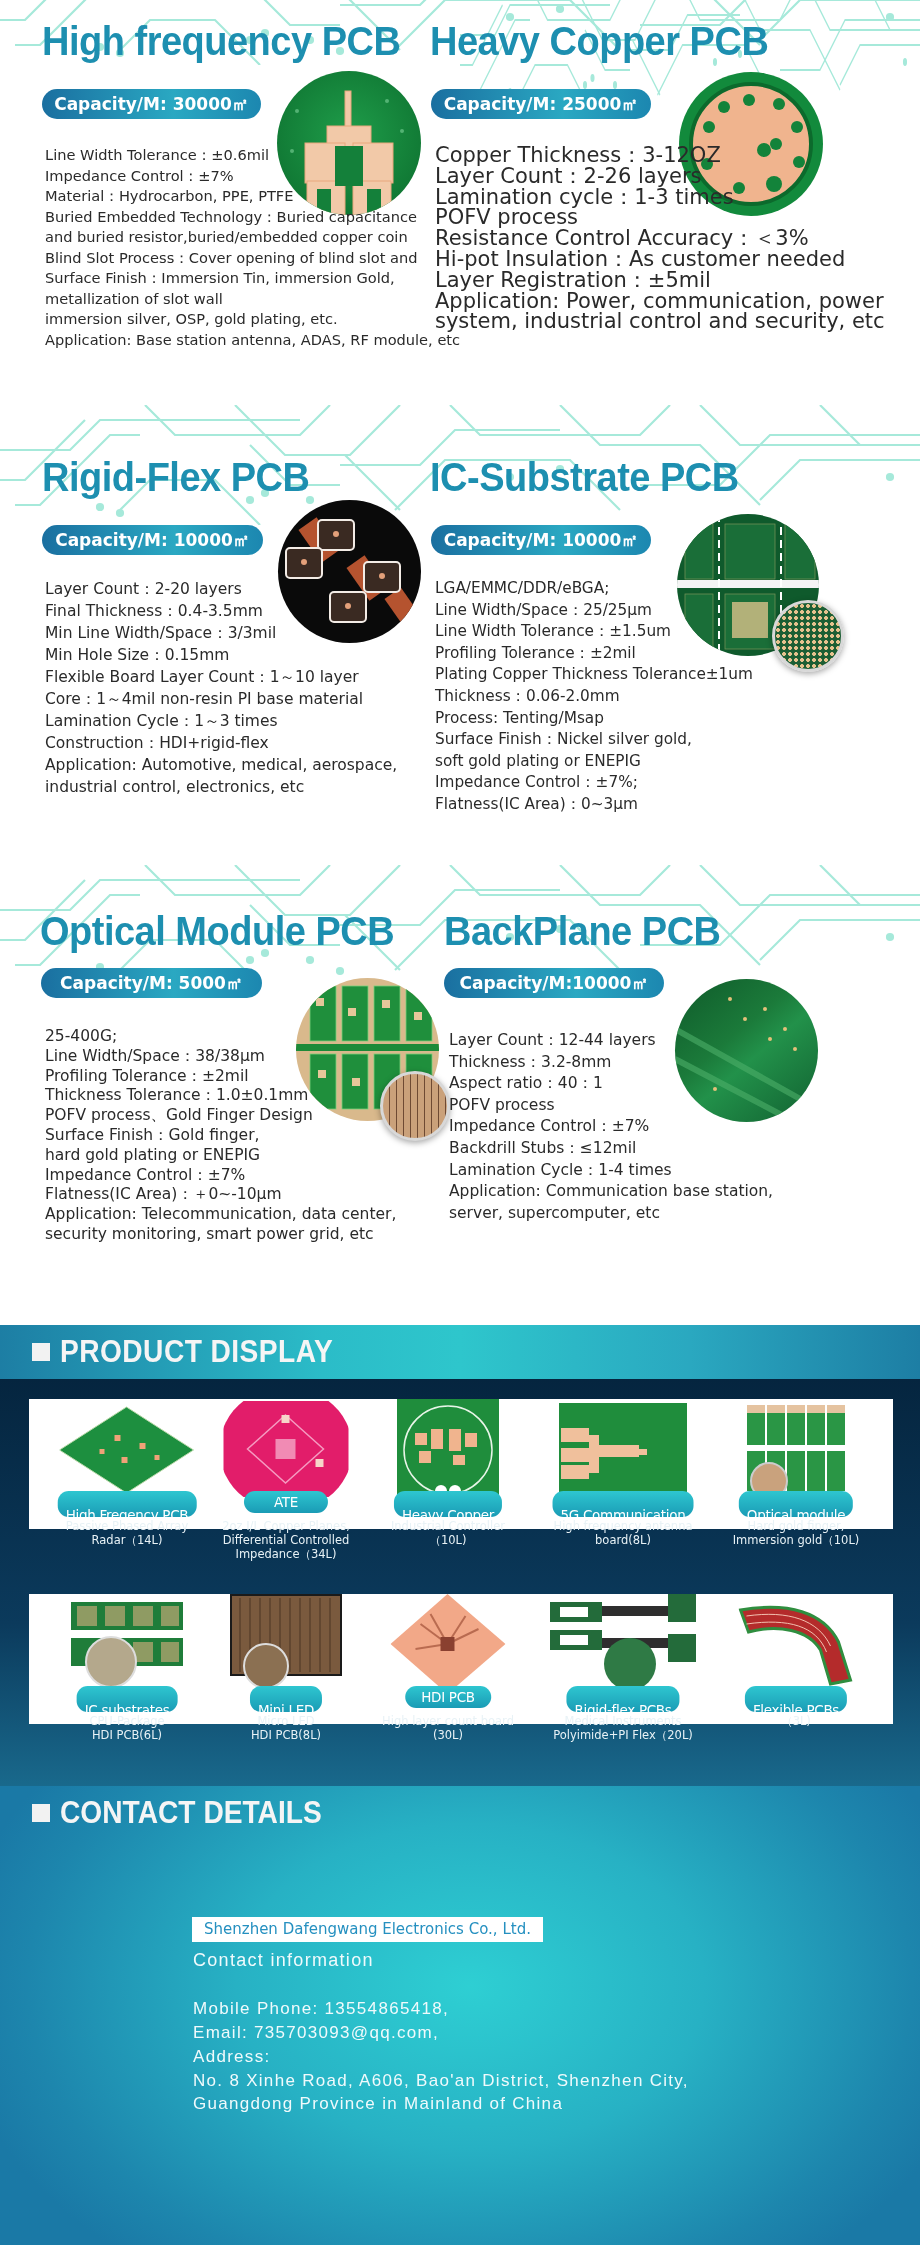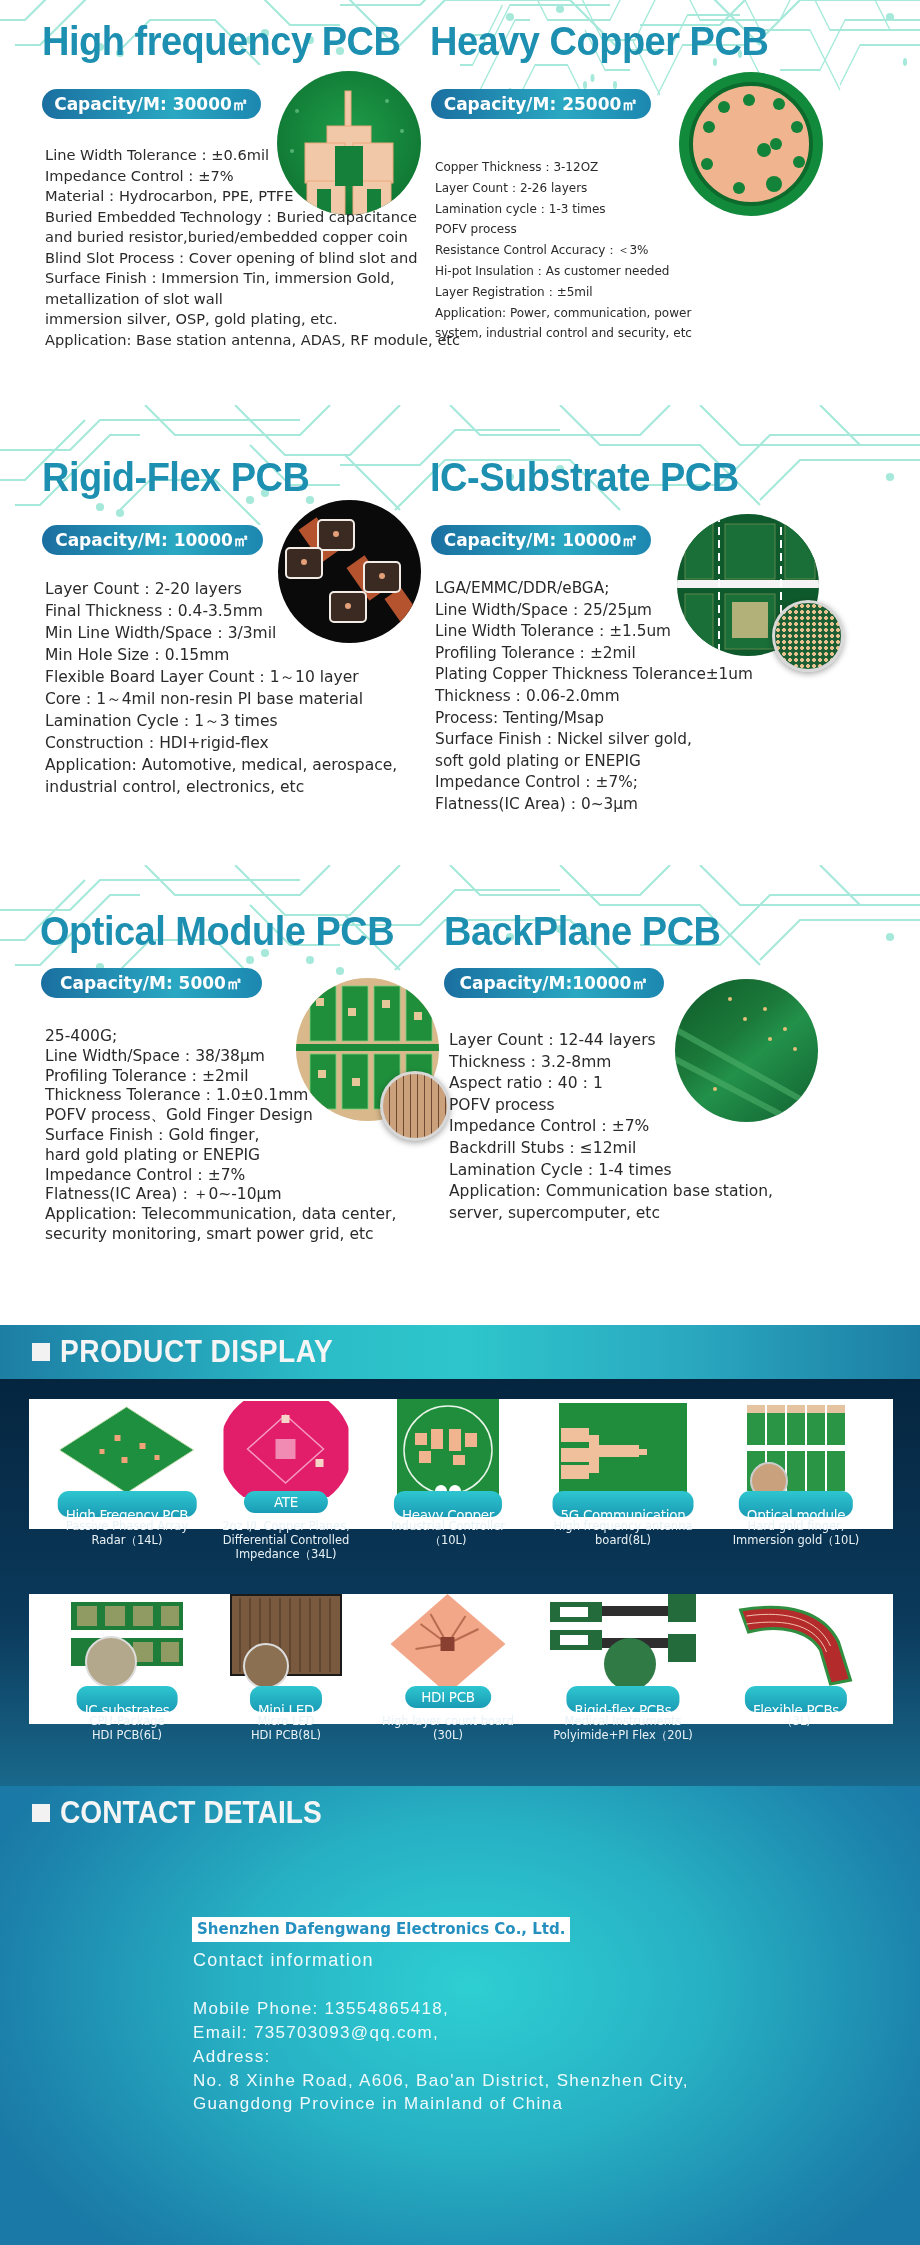--- a/index.html
+++ b/index.html
@@ -38,22 +38,22 @@
                background: linear-gradient(180deg, #2ec6d0 0%, #1a9bb5 100%); color: #fff; font-size: 13.5px; line-height: 22px;
                white-space: nowrap; font-family: "DejaVu Sans", sans-serif; letter-spacing: -0.3px; }
   .prod-desc { position: absolute; left: 0; width: 170px; color: #e8f2f6; font-size: 11.5px; line-height: 14px; text-align: center; font-family: "DejaVu Sans", sans-serif; }
 
   
   .contact-area { position: relative; width: 920px; height: 464px;
                   background: radial-gradient(ellipse 520px 360px at 470px 200px, #2ecfd3 0%, #27b1c4 45%, #1d86ad 85%, #1a79a6 100%); }
   .contact-area .section-title { position: absolute; left: 60px; top: 8px; font-family: "Liberation Sans", sans-serif; font-weight: bold;
                   font-size: 32px; color: #f5f5f5; transform: scaleX(0.88); transform-origin: left; white-space: nowrap; }
   .contact-area .sq { position: absolute; left: 32px; top: 18px; width: 18px; height: 18px; background: #f2f2f2; }
-  .company-box { position: absolute; left: 192px; top: 131px; height: 25px; background: #fff; padding: 0 5px;
-                 color: #2590c0; font-weight: bold; font-size: 15px; line-height: 25px; white-space: nowrap; font-family: "DejaVu Sans", sans-serif; }
+  .company-box { position: absolute; left: 192px; top: 131px; height: 25px; background: #fff; padding: 0 12px;
+                 color: #2590c0; font-weight: normal; font-size: 15px; line-height: 25px; white-space: nowrap; font-family: "DejaVu Sans", sans-serif; }
   .contact-text { position: absolute; left: 193px; color: #f0fafc; font-family: "Liberation Sans", sans-serif; font-size: 17px; letter-spacing: 1.3px; white-space: nowrap; }
 </style>
 </head>
 <body>
 
 <div class="page">
 
   <svg width="0" height="0" style="position:absolute">
     <defs>
       <g id="circuit-g" fill="none" stroke="#a6e9da" stroke-width="2.2">
@@ -148,21 +148,21 @@
                 <circle cx="120" cy="90" r="6"></circle>
                 <circle cx="95" cy="112" r="8"></circle>
                 <circle cx="60" cy="116" r="6"></circle>
                 <circle cx="28" cy="92" r="6"></circle>
                 <circle cx="85" cy="78" r="7"></circle>
                 <circle cx="97" cy="72" r="6"></circle>
               </g>
             <circle cx="72" cy="72" r="60" fill="none" stroke="#0c6a2c" stroke-width="4"></circle>
           </svg>
         </div>
-        <ul class="spec-list" style="left:25px; top:145px; font-size:12px; line-height:20.8px;margin-top:12px;">
+        <ul class="spec-list" style="left:25px; top:145px; font-size:21px; line-height:20.8px;">
           <li>Copper Thickness：3-12OZ</li>
           <li>Layer Count：2-26 layers</li>
           <li>Lamination cycle：1-3 times</li>
           <li>POFV  process</li>
           <li>Resistance Control Accuracy：＜3%</li>
           <li>Hi-pot Insulation：As customer needed</li>
           <li>Layer Registration：±5mil</li>
           <li>Application: Power, communication, power</li>
           <li>system, industrial control and security, etc</li>
         </ul>

